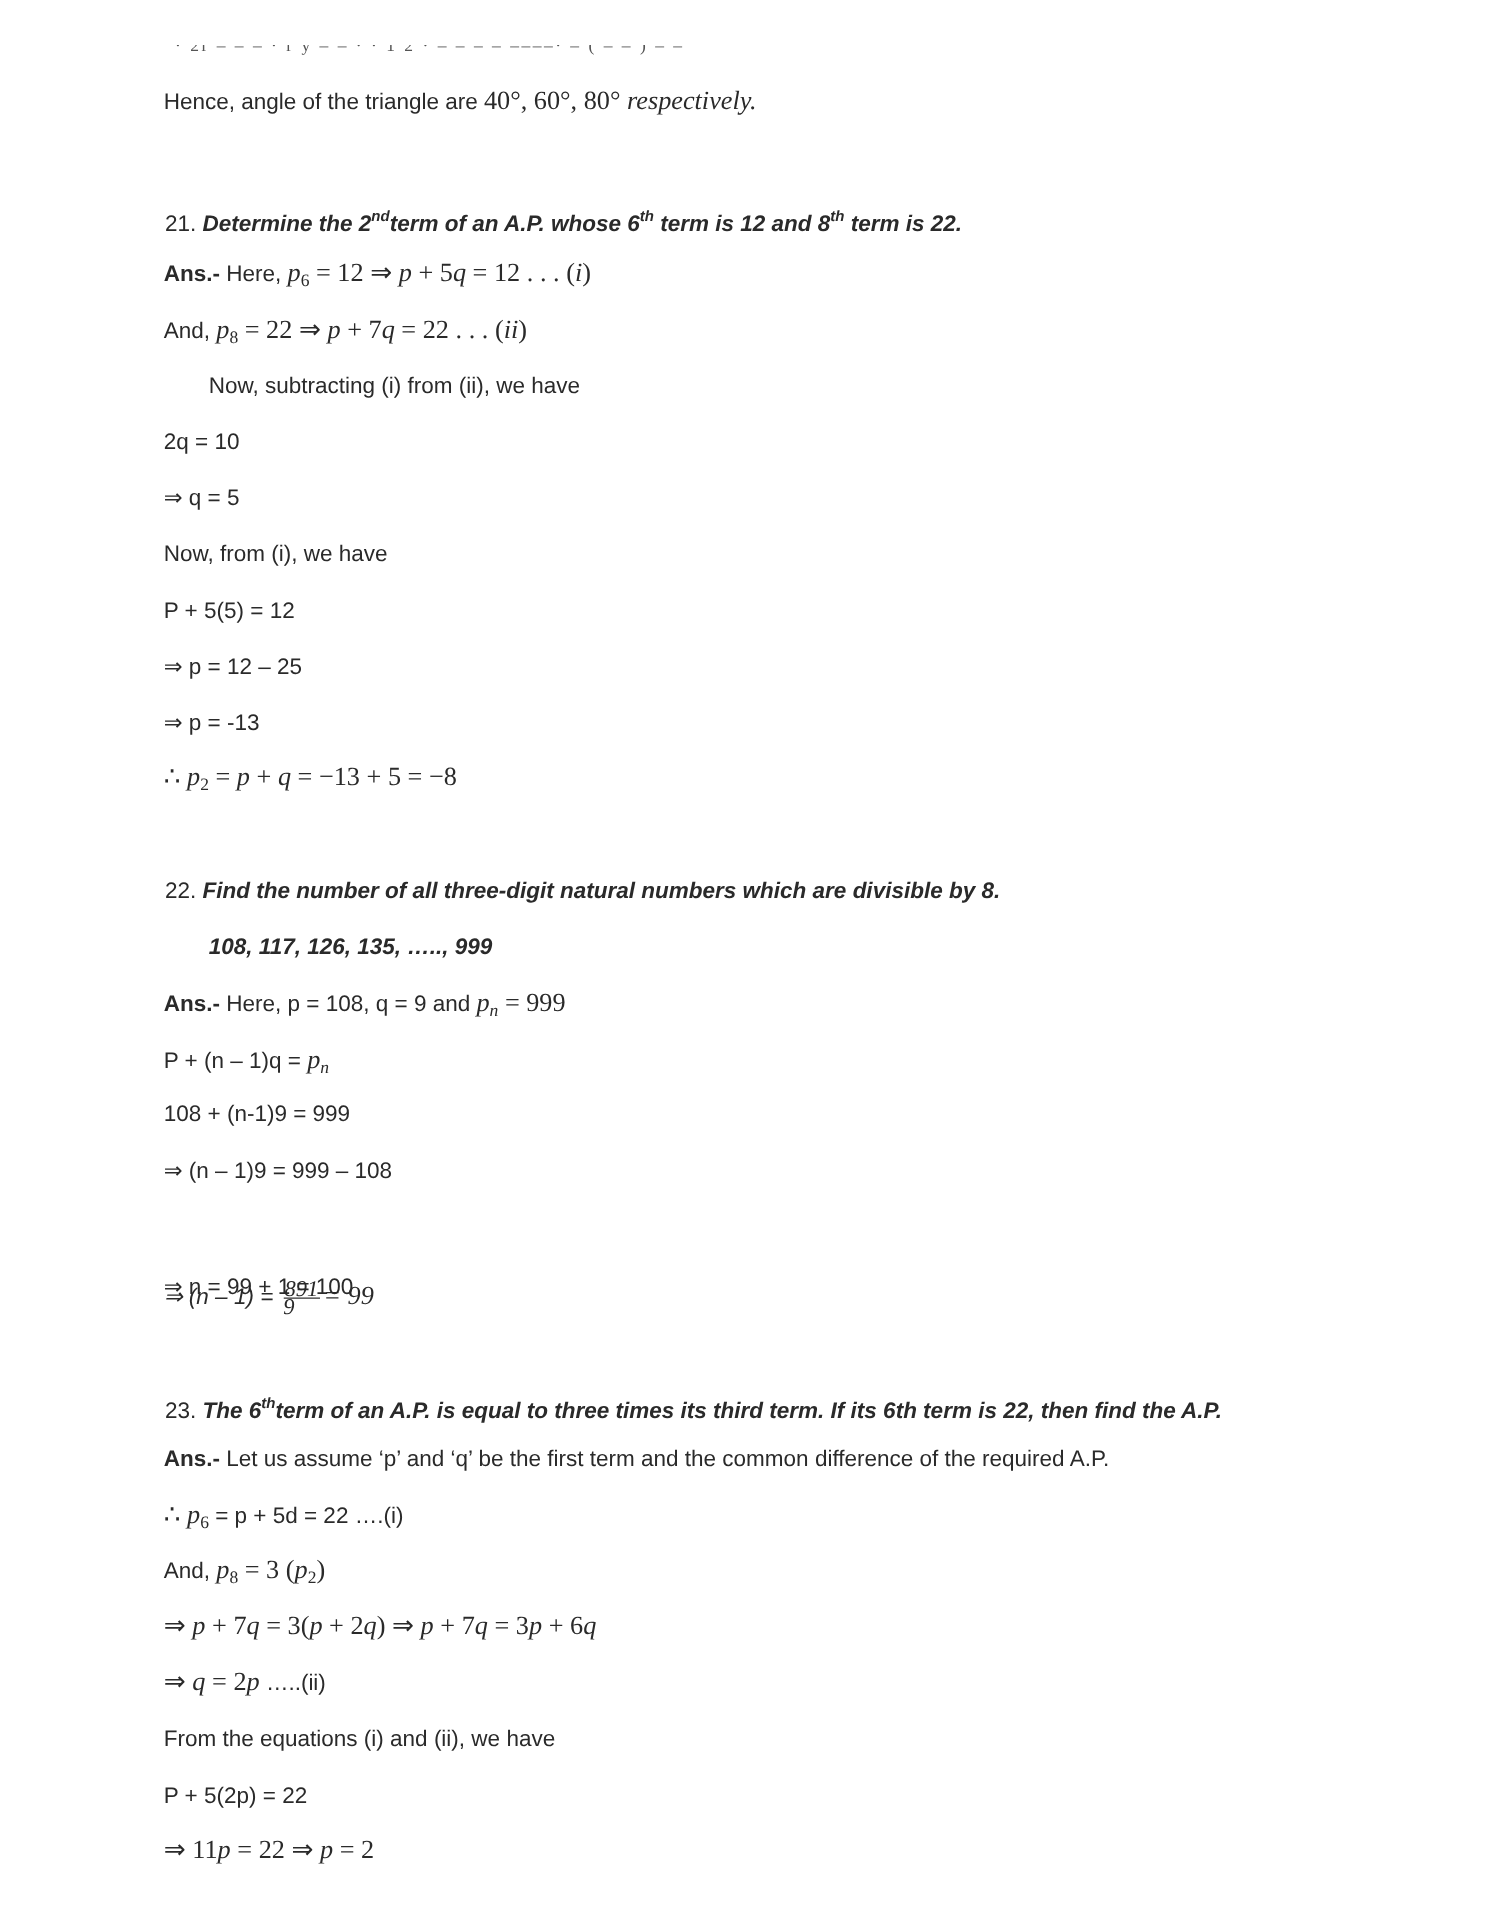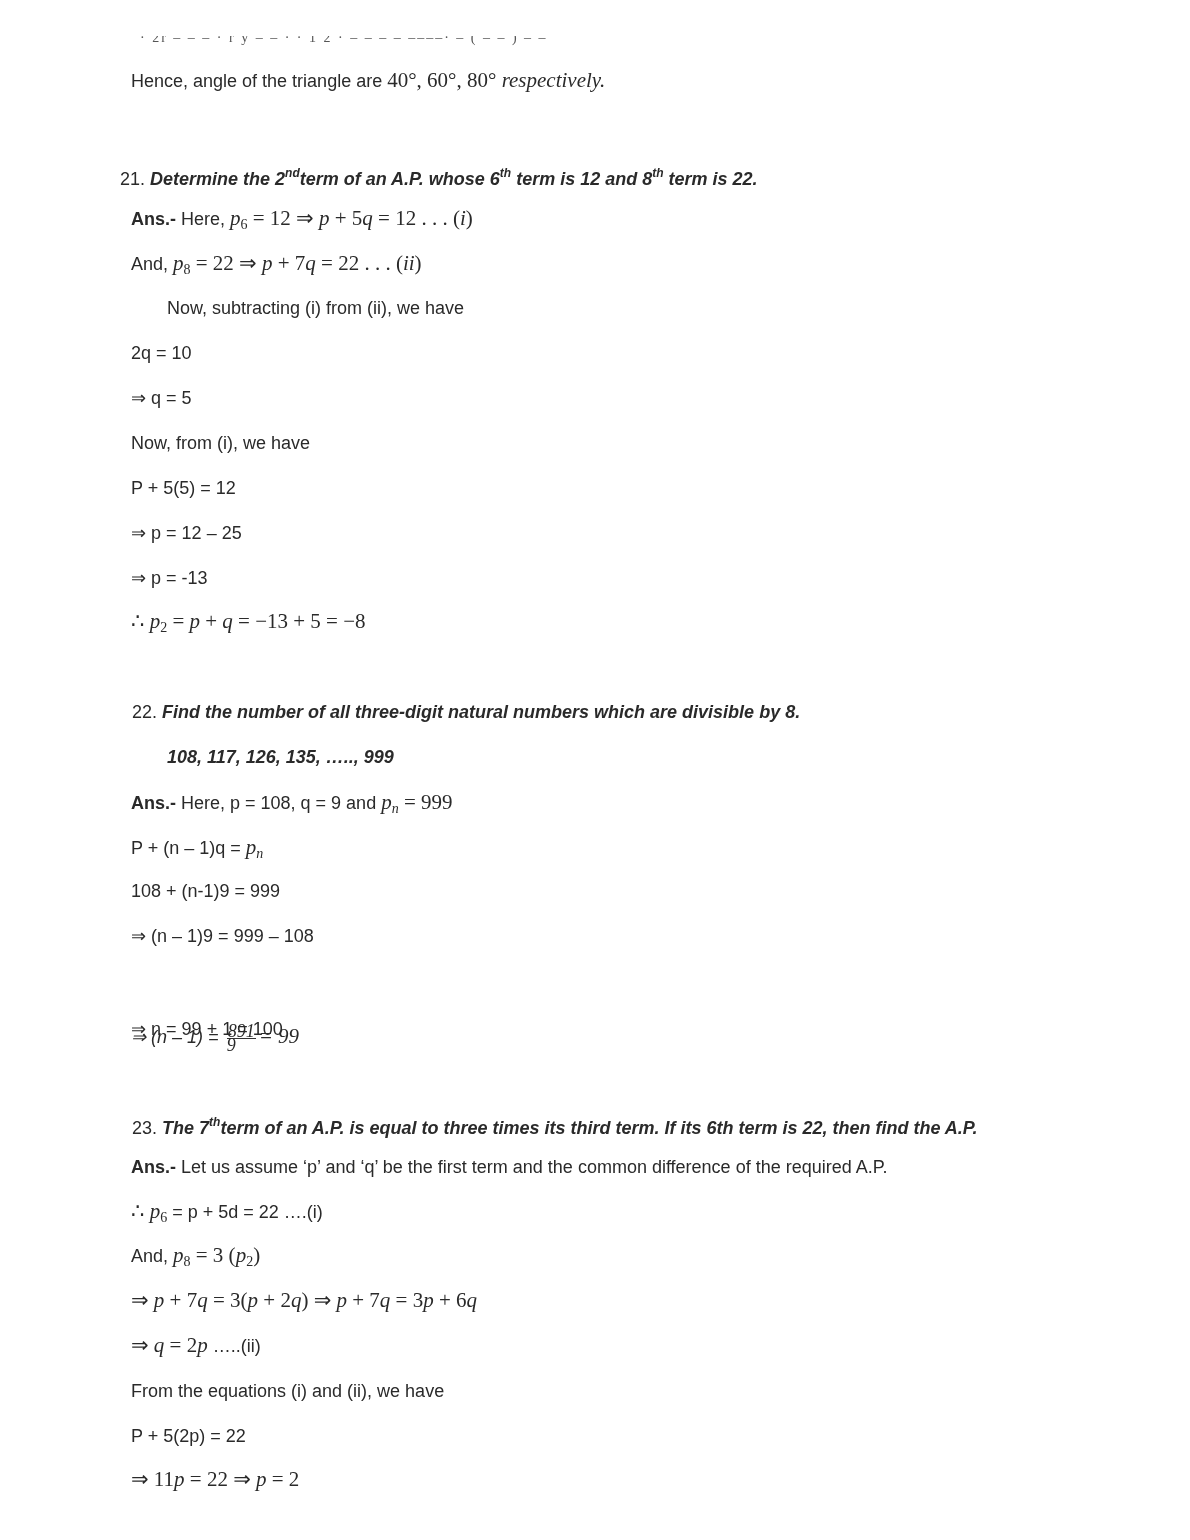--- a/index.html
+++ b/index.html
@@ -19,21 +19,21 @@
 </style>
 </head>
 <body>
 
 <div class="cut">·  2r    – – –   · r       y       – –  · · 1    2 · – –     – –  ––––·    – ( – – )    – –</div>
 
 <div class="line" style="top:68px;">
   <span>Hence, angle of the triangle are </span><span class="mr">40°, 60°,  80°</span><span class="mi"> respectively.</span>
 </div>
 
-<div class="line q" style="top:161px; left:120px;">
+<div class="line q" style="top:161px; left:132px;">
   <span class="qnum">21.</span>
   <span>Determine the 2</span><sup>nd</sup><span>term of an A.P. whose 6</span><sup>th</sup><span> term is 12 and 8</span><sup>th</sup><span> term is 22.</span>
 </div>
 
 <div class="line" style="top:206px;">
   <span class="b">Ans.-</span><span> Here, </span><span class="mi">p<sub>6</sub></span><span class="mr"> = 12 ⇒ </span><span class="mi">p</span><span class="mr"> + 5</span><span class="mi">q</span><span class="mr"> = 12 . . . (</span><span class="mi">i</span><span class="mr">)</span>
 </div>
 <div class="line" style="top:251px;">
   <span>And,  </span><span class="mi">p<sub>8</sub></span><span class="mr"> = 22 ⇒ </span><span class="mi">p</span><span class="mr"> + 7</span><span class="mi">q</span><span class="mr"> = 22 . . . (</span><span class="mi">ii</span><span class="mr">)</span>
 </div>
@@ -61,21 +61,21 @@
 </div>
 <div class="line" style="top:879px;">108 + (n-1)9 = 999</div>
 <div class="line" style="top:924px;">⇒ (n – 1)9 = 999 – 108</div>
 <div class="line" style="top:1024px;font-style:italic;">
   <span>⇒ (n – 1) = </span><span class="frac"><span class="num">891</span><span class="den">9</span></span><span class="mr">= 99</span>
 </div>
 <div class="line" style="top:1017px;">⇒ n = 99 + 1 = 100</div>
 
 <div class="line q" style="top:1110px; left:132px;">
   <span class="qnum">23.</span>
-  <span>The 7</span><sup>th</sup><span>term of an A.P. is equal to three times its third term. If its 6th term is 22, then find the A.P.</span>
+  <span>The 6</span><sup>th</sup><span>term of an A.P. is equal to three times its third term. If its 6th term is 22, then find the A.P.</span>
 </div>
 <div class="line" style="top:1155px;">
   <span class="b">Ans.-</span><span> Let us assume ‘p’ and ‘q’ be the first term and the common difference of the required A.P.</span>
 </div>
 <div class="line" style="top:1199px;">
   <span class="mr">∴ </span><span class="mi">p<sub>6</sub></span><span> = p + 5d = 22 ….(i)</span>
 </div>
 <div class="line" style="top:1243px;">
   <span>And,  </span><span class="mi">p<sub>8</sub></span><span class="mr"> = 3 (</span><span class="mi">p<sub>2</sub></span><span class="mr">)</span>
 </div>

